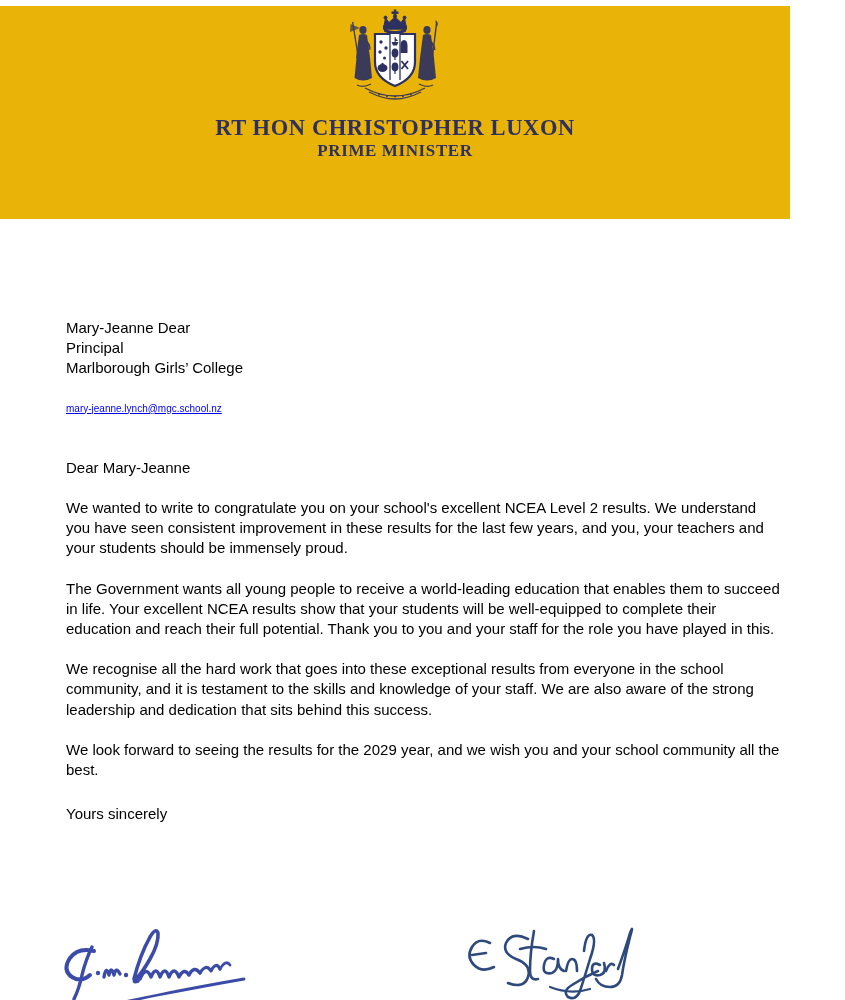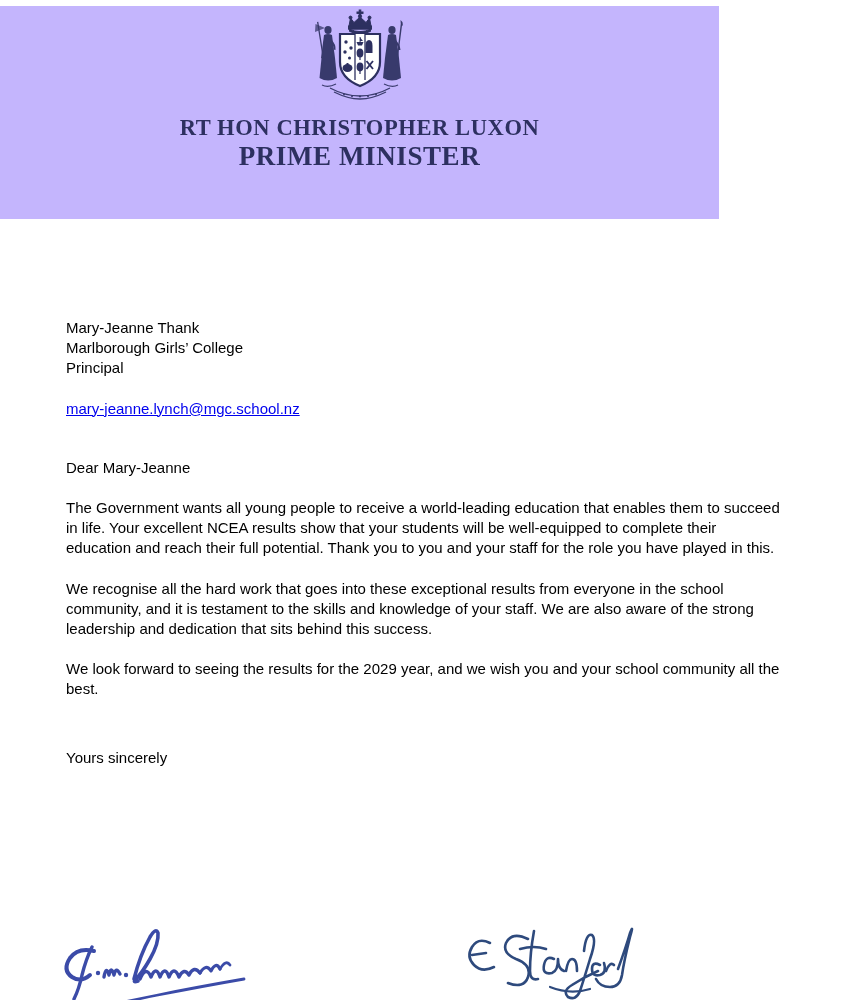--- a/index.html
+++ b/index.html
@@ -11,23 +11,23 @@
     width: 845px;
     height: 1000px;
     background: #ffffff;
     font-family: "Liberation Sans", sans-serif;
     overflow: hidden;
     position: relative;
   }
 
   
   .letterhead {
-    width: 719px;
+    width: 790px;
     height: 213px;
-    background: #c4b5fd;
+    background: #eab308;
     position: relative;
     box-sizing: border-box;
   }
   .crest {
     width: 120px;
     height: 100px;
     margin: 6px auto 0 auto;
     display: block;
   }
   .letterhead-titles {
@@ -38,21 +38,21 @@
     font-family: "Liberation Serif", serif;
     font-size: 22.5px;
     font-weight: 700;
     letter-spacing: 0.6px;
     color: #2d3060;
     line-height: 1.08;
     white-space: nowrap;
   }
   .lh-role {
     font-family: "Liberation Serif", serif;
-    font-size: 27px;
+    font-size: 17px;
     font-weight: 700;
     letter-spacing: 0.6px;
     color: #2d3060;
     line-height: 1.12;
     margin-top: 1px;
     white-space: nowrap;
   }
 
   
   .letter-body {
@@ -65,32 +65,32 @@
     line-height: 20.2px;
   }
   .recipient-line {
     white-space: nowrap;
   }
   .email-link {
     display: inline-block;
     margin-top: 20px;
     color: #0000ee;
     text-decoration: underline;
-    font-size: 15px;
+    font-size: 10px;
     cursor: pointer;
   }
   .salutation {
     margin-top: 39px;
   }
   .para {
     margin-top: 20px;
     text-align: left;
   }
   .signoff {
-    margin-top: 48px;
+    margin-top: 24px;
   }
 
   
   .signatures {
     position: absolute;
     left: 0;
     top: 885px;
     width: 845px;
     height: 115px;
   }
@@ -211,29 +211,30 @@
 
   <div class="letterhead-titles">
     <div class="lh-name">RT HON CHRISTOPHER LUXON</div>
     <div class="lh-role">PRIME MINISTER</div>
   </div>
 </div>
 
 <div class="letter-body">
 
   <div>
-    <div class="recipient-line">Mary-Jeanne Thank</div>
+    <div class="recipient-line">Mary-Jeanne Dear</div>
+    <div class="recipient-line">Principal</div>
     <div class="recipient-line">Marlborough Girls’ College</div>
-    <div class="recipient-line">Principal</div>
   </div>
 
   <a class="email-link" href="#">mary-jeanne.lynch@mgc.school.nz</a>
 
   <div class="salutation">Dear Mary-Jeanne</div>
 
+  <div class="para">We wanted to write to congratulate you on your school's excellent NCEA Level 2 results. We understand you have seen consistent improvement in these results for the last few years, and you, your teachers and your students should be immensely proud.</div>
   <div class="para">The Government wants all young people to receive a world-leading education that enables them to succeed in life. Your excellent NCEA results show that your students will be well-equipped to complete their education and reach their full potential. Thank you to you and your staff for the role you have played in this.</div>
   <div class="para">We recognise all the hard work that goes into these exceptional results from everyone in the school community, and it is testament to the skills and knowledge of your staff. We are also aware of the strong leadership and dedication that sits behind this success.</div>
   <div class="para">We look forward to seeing the results for the 2029 year, and we wish you and your school community all the best.</div>
 
   <div class="signoff">Yours sincerely</div>
 </div>
 
 <div class="signatures">
 
   <svg class="sig sig-luxon" viewBox="0 0 250 115">

